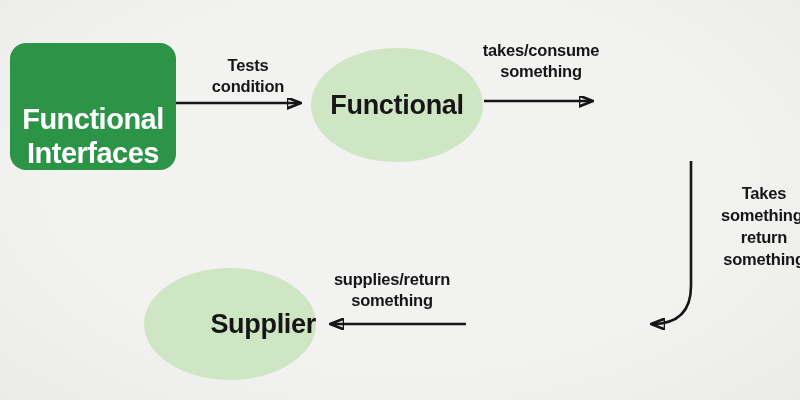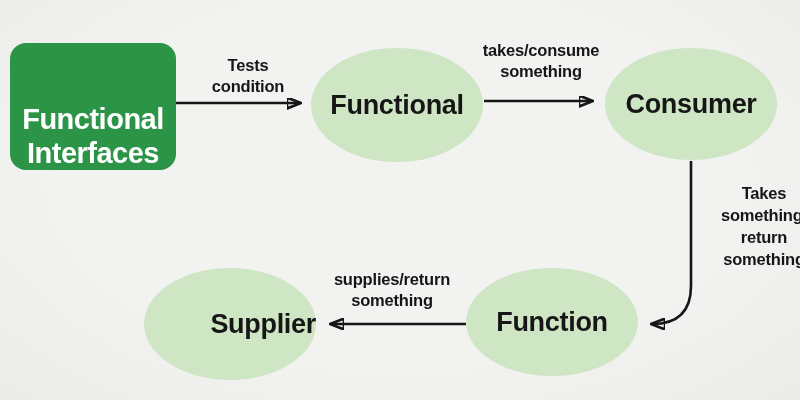--- a/index.html
+++ b/index.html
@@ -58,26 +58,20 @@
     <path d="M466,324 H331" marker-end="url(#arrowhead)"></path>
   </svg>
 
   <div class="root-node">
     <span>Functional Interfaces</span>
   </div>
 
   <div class="node node-predicate">
     <span>Functional</span>
   </div>
-  <div class="node node-consumer">
-    <span>Consumer</span>
-  </div>
-  <div class="node node-function">
-    <span>Function</span>
-  </div>
   <div class="node node-supplier">
     <span>Supplier</span>
   </div>
 
   <div class="edge-label label-tests">Tests condition</div>
   <div class="edge-label label-takes-consume">takes/consume something</div>
   <div class="edge-label label-takes-something">Takes something, return something</div>
   <div class="edge-label label-supplies">supplies/return something</div>
 
 </div>

